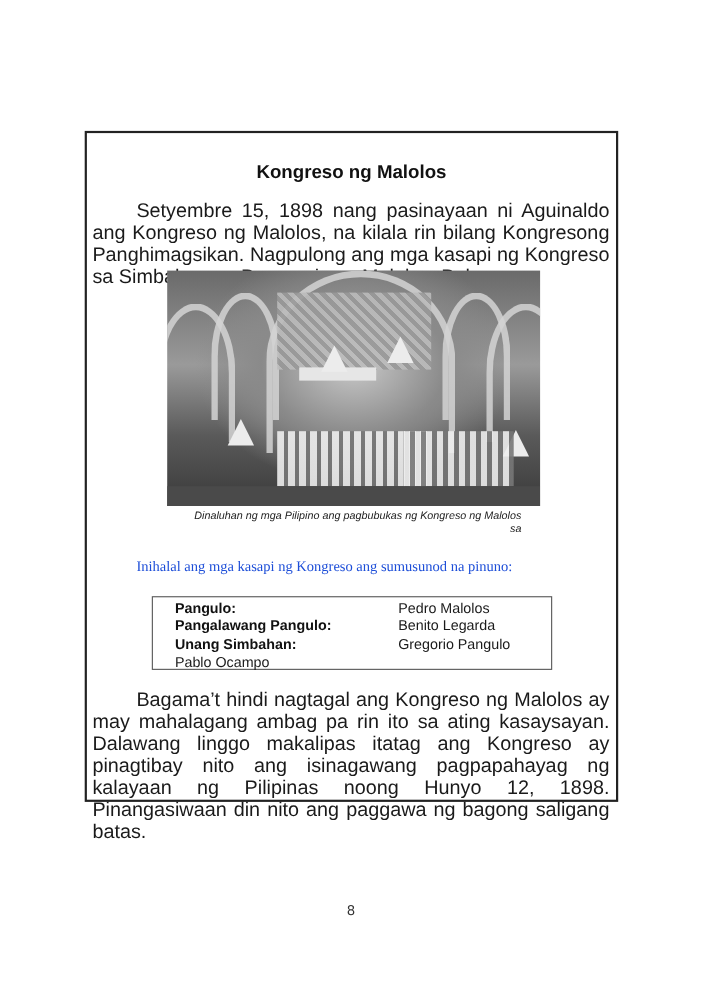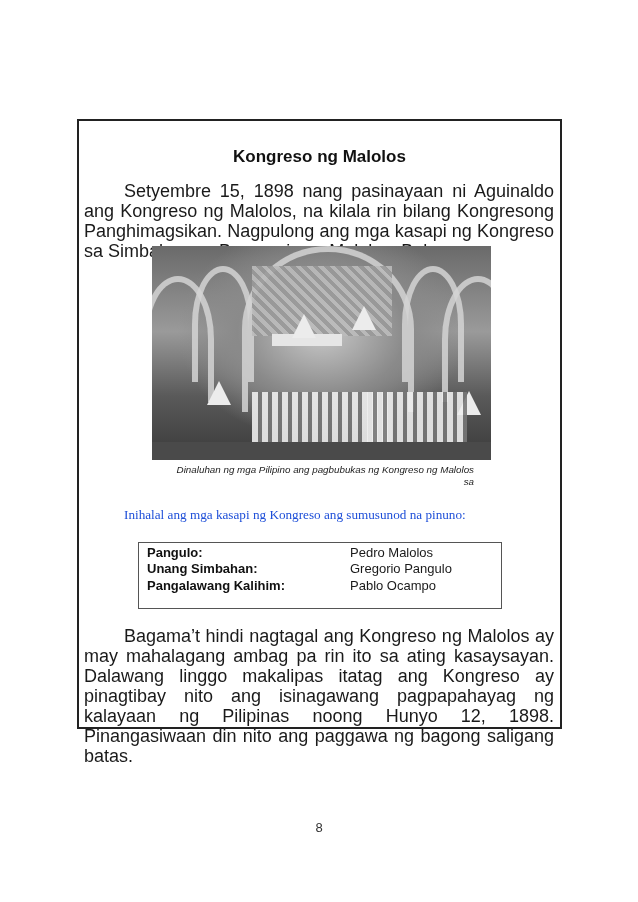--- a/index.html
+++ b/index.html
@@ -45,21 +45,21 @@
     .photo .floor { position: absolute; left: 0; right: 0; bottom: 0; height: 18px; background: #4a4a4a; }
     .caption {
       position: absolute; left: 90px; top: 343px; width: 305px; text-align: right;
       font-style: italic; font-size: 9.8px; line-height: 12px; color: #222;
     }
     .lead {
       position: absolute; left: 45px; top: 386px; font-size: 13.2px; color: #1d4ed8; font-family: Liberation Serif, serif;
     }
     .officers {
       position: absolute; left: 59px; top: 421px; width: 364px; height: 67px;
-      border: 1px solid #555; box-sizing: border-box; padding: 1px 0 0 8px;
+      border: 1px solid #555; box-sizing: border-box; padding: 1px 0 0 20px;
     }
     .officer-row { display: flex; height: 16.5px; align-items: center; font-size: 13px; }
     .officer-role { width: 203px; font-weight: bold; color: #111; }
     .officer-name { color: #1a1a1a; }
     .page-number {
       position: absolute; top: 820px; left: 0; width: 638px; text-align: center;
       font-size: 13px; color: #333;
     }
   </style>
 </head>
@@ -92,25 +92,28 @@
   </div>
 
   <div class="lead">Inihalal ang mga kasapi ng Kongreso ang sumusunod na pinuno:</div>
 
   <div class="officers">
     <div class="officer-row">
       <span class="officer-role">Pangulo:</span>
       <span class="officer-name">Pedro Malolos</span>
     </div>
     <div class="officer-row">
+      <span class="officer-role">Pangalawang Pangulo:</span>
+      <span class="officer-name">Benito Legarda</span>
+    </div>
+    <div class="officer-row">
       <span class="officer-role">Unang Simbahan:</span>
       <span class="officer-name">Gregorio Pangulo</span>
     </div>
     <div class="officer-row">
-      <span class="officer-role">Pangalawang Kalihim:</span>
       <span class="officer-name">Pablo Ocampo</span>
     </div>
   </div>
 
   <p class="para para3" style="margin:0">Bagama’t hindi nagtagal ang Kongreso ng Malolos ay may mahalagang ambag pa rin ito sa ating kasaysayan. Dalawang linggo makalipas itatag ang Kongreso ay pinagtibay nito ang isinagawang pagpapahayag ng kalayaan ng Pilipinas noong Hunyo 12, 1898. Pinangasiwaan din nito ang paggawa ng bagong saligang batas.</p>
 </div>
 
 <div class="page-number">8</div>
 
 </body></html>

